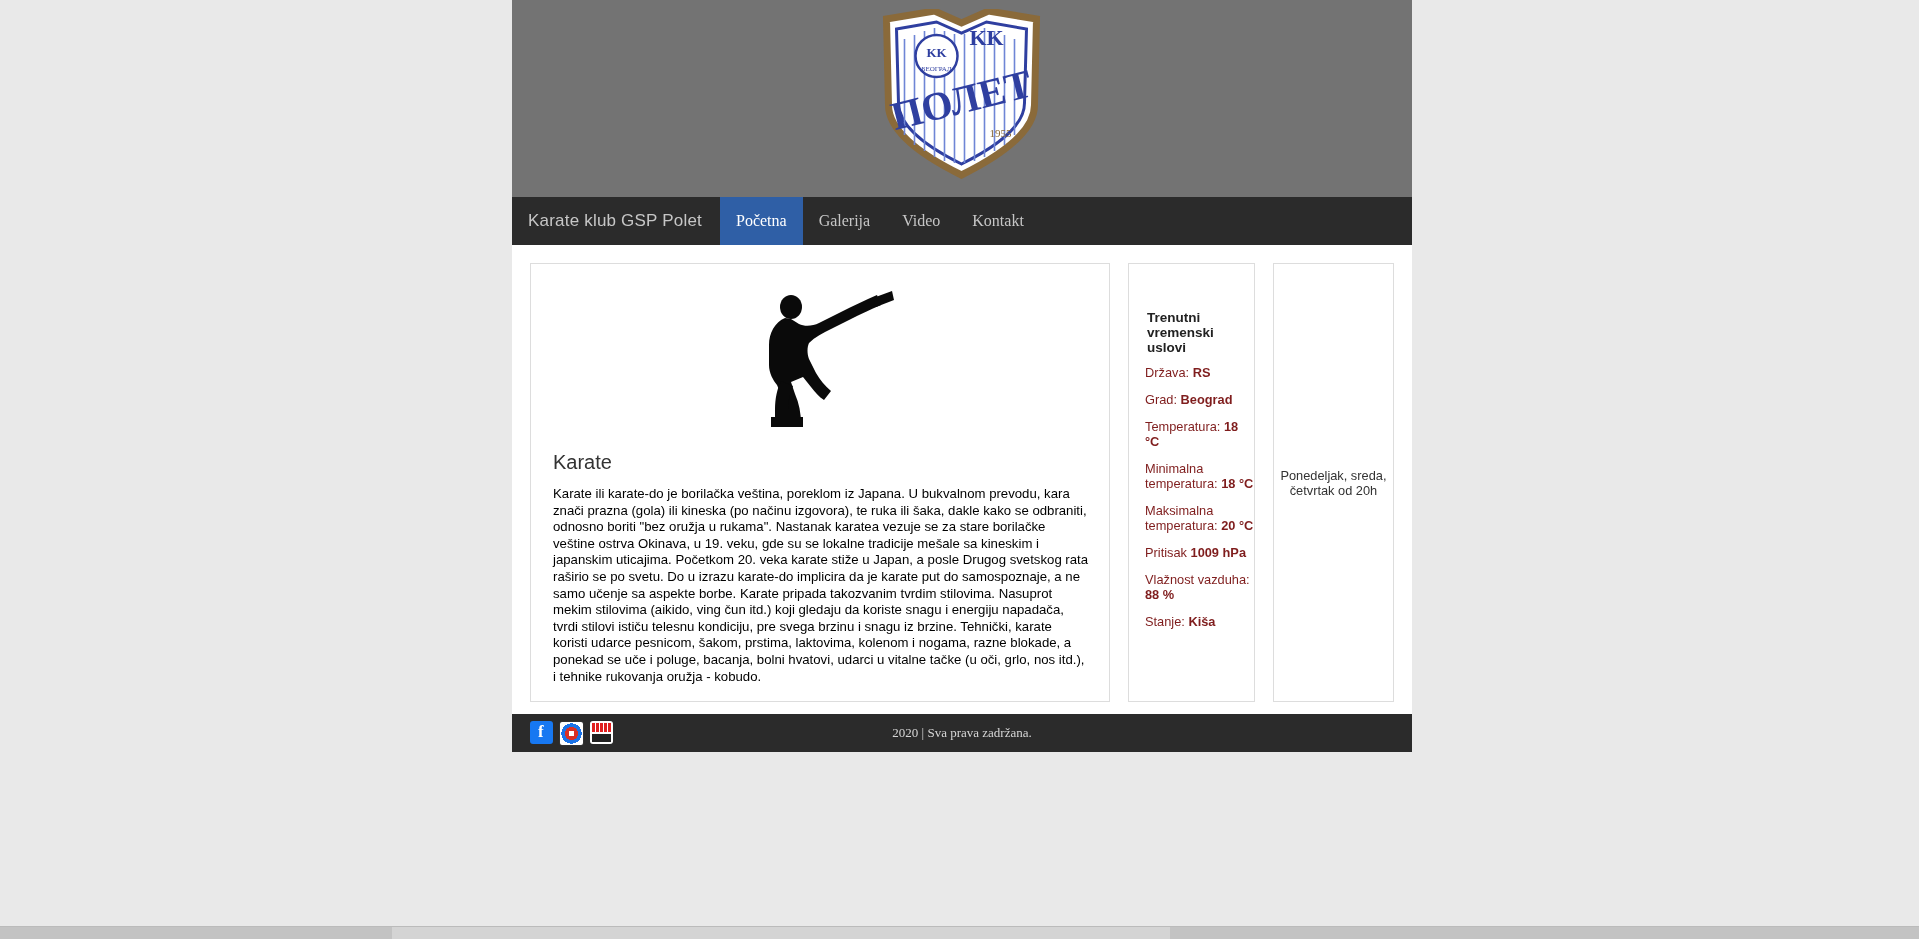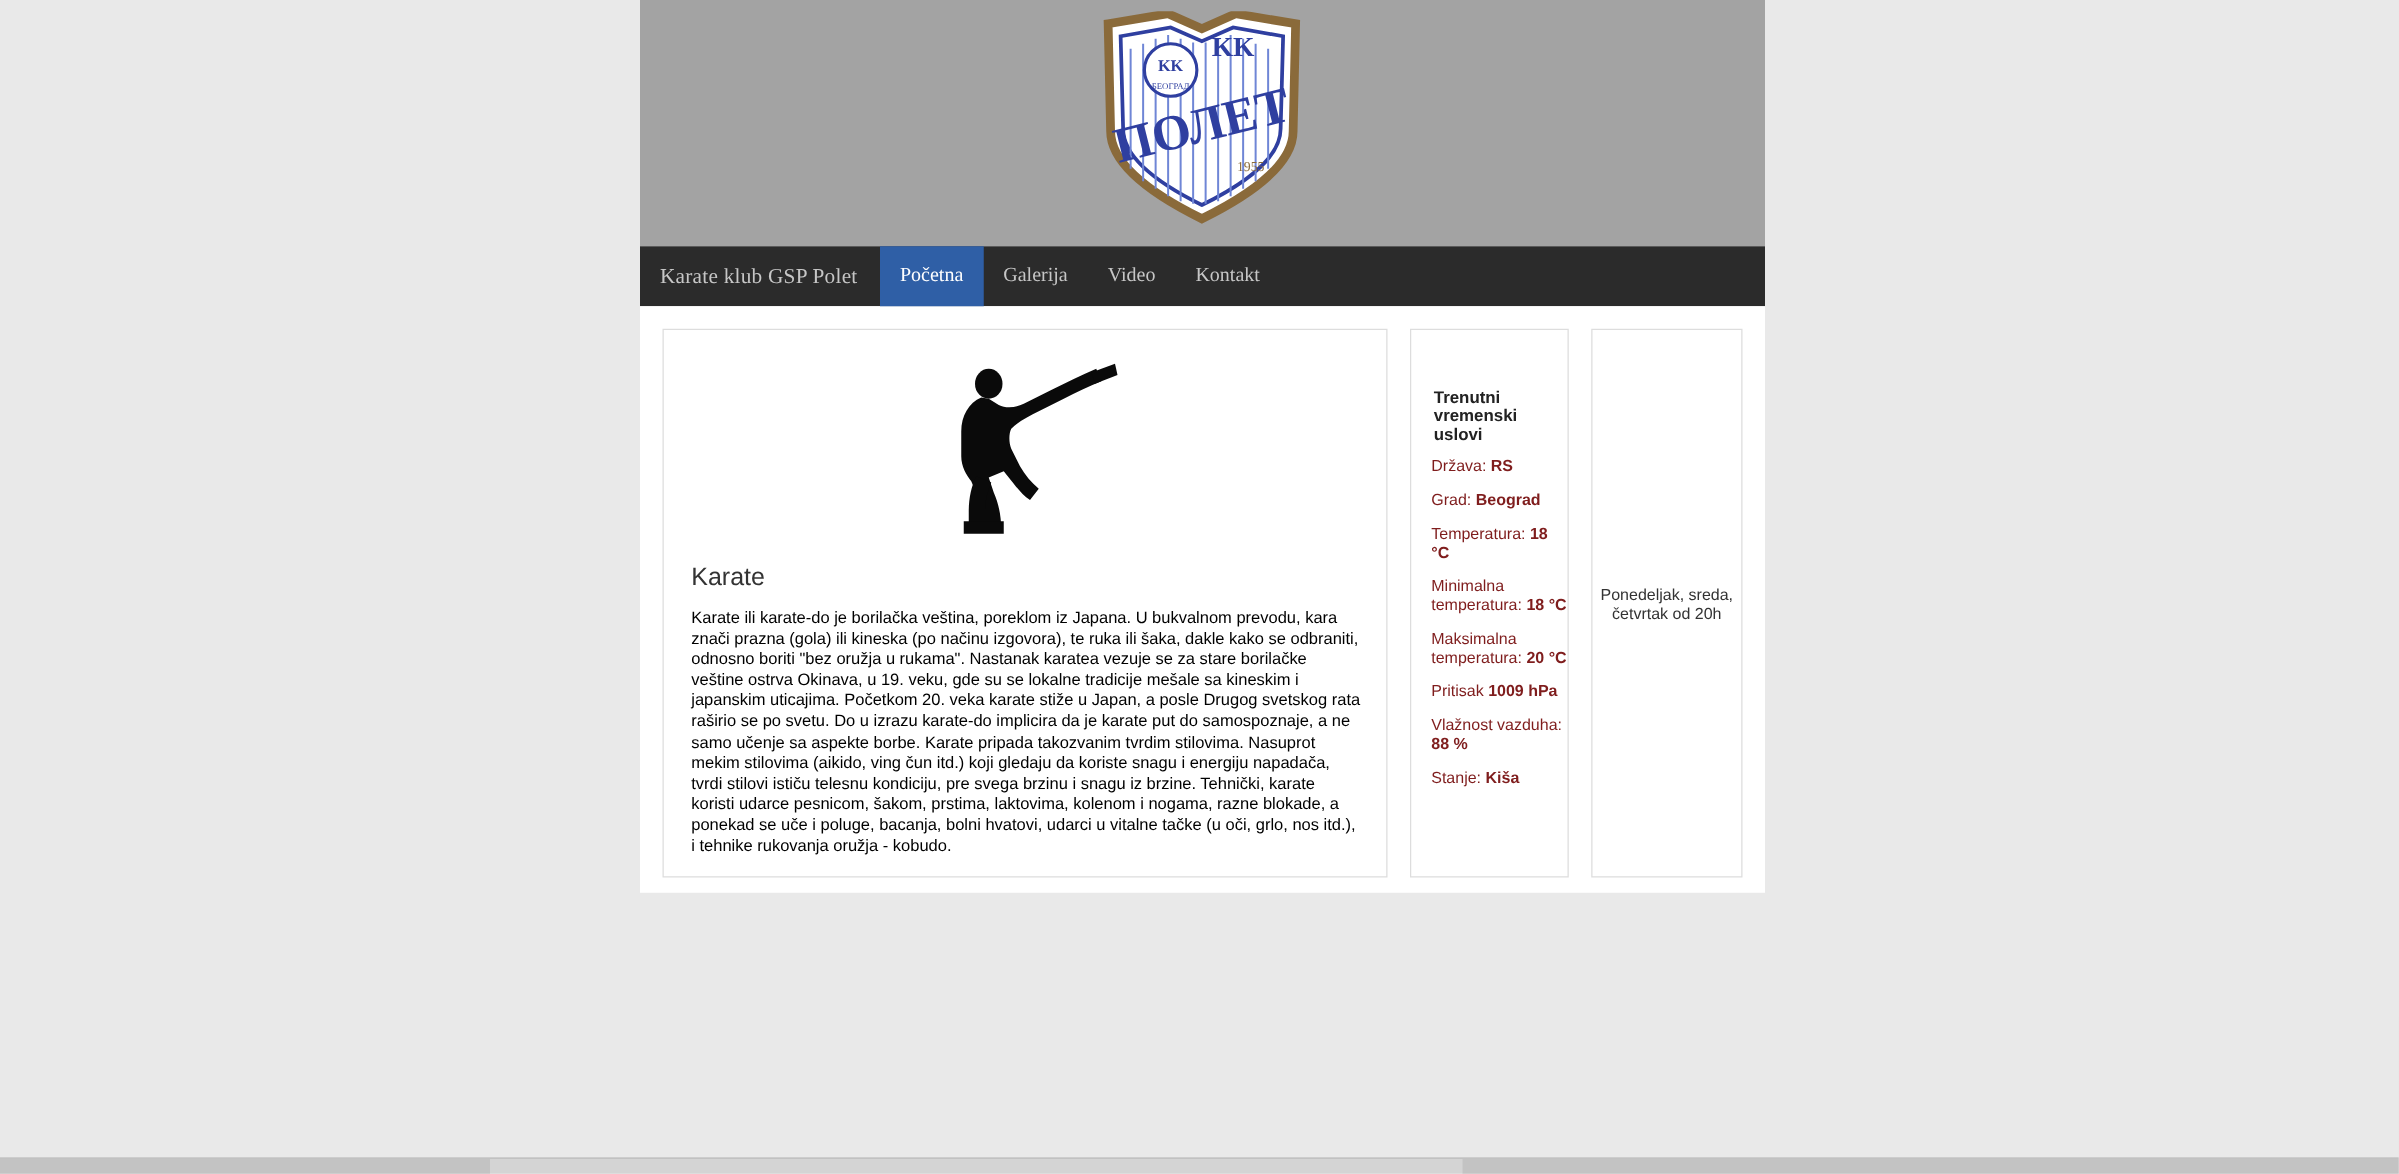--- a/index.html
+++ b/index.html
@@ -22,21 +22,21 @@
     left: 512px;
     top: 0;
     width: 900px;
     background: #ffffff;
     box-shadow: 0 0 0 0 rgba(0,0,0,0);
   }
   
   .header {
     width: 900px;
     height: 197px;
-    background: #a3a3a3;
+    background: #737373;
     display: flex;
     align-items: center;
     justify-content: center;
   }
   .logo-wrap {
     width: 200px;
     height: 190px;
     position: relative;
   }
   .logo-shield {
@@ -51,21 +51,21 @@
     height: 48px;
     background: #2b2b2b;
     display: flex;
     align-items: stretch;
     color: #b9b9b9;
   }
   .brand {
     display: flex;
     align-items: center;
     padding: 0 18px 0 16px;
-    font-family: Liberation Serif, serif;
+    font-family: Liberation Sans, sans-serif;
     font-size: 17px;
     color: #c6c6c6;
     letter-spacing: .2px;
     cursor: pointer;
   }
   .nav-item {
     display: flex;
     align-items: center;
     padding: 0 16px;
     font-family: "Liberation Serif", serif;
@@ -342,20 +342,28 @@
           </div>
         </div>
 
         <div class="panel hours-panel">
           <div class="hours-text">Ponedeljak, sreda, četvrtak od 20h</div>
         </div>
 
       </div>
     </div>
 
+    <div class="footer">
+      <div class="social">
+        <span class="fb"></span>
+        <span class="gp"></span>
+        <span class="yt"></span>
+      </div>
+      <div class="footer-copy">2020 | Sva prava zadržana.</div>
+    </div>
 
   </div>
 
   <div class="taskbar">
     <div class="seg" style="left:0;width:392px;"></div>
     <div class="seg" style="left:1170px;width:749px;"></div>
   </div>
 
 </div>
 

